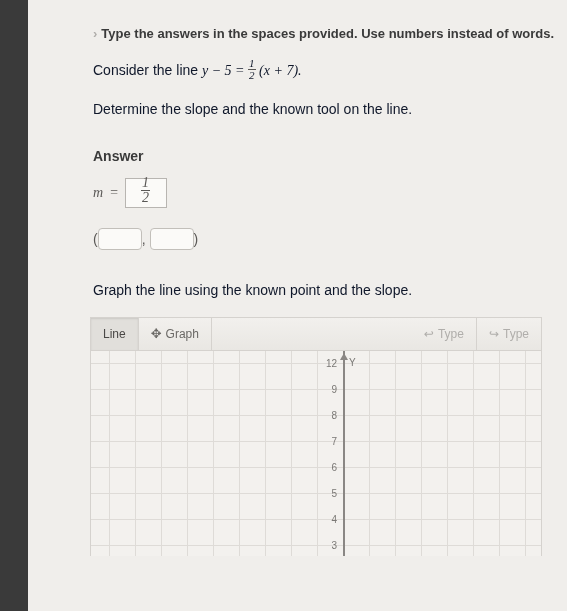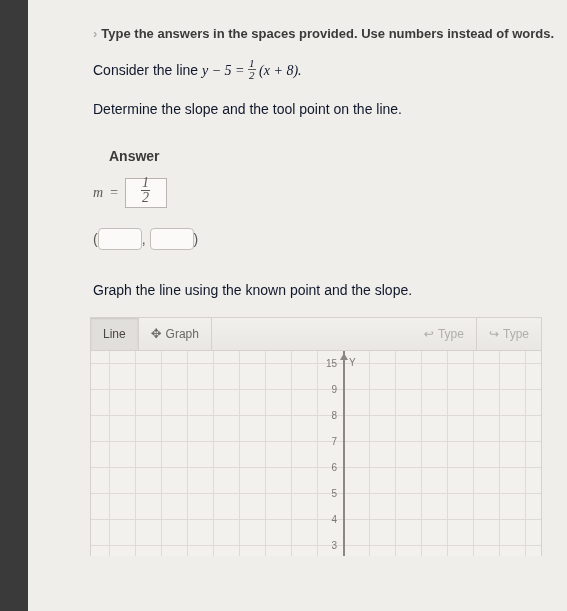--- a/index.html
+++ b/index.html
@@ -50,21 +50,20 @@
   top: -2px;
 }
 .frac .num { display: block; border-bottom: 1px solid #5a5856; padding: 0 1px; }
 .frac .den { display: block; padding: 0 1px; }
 .answer-head {
   font-size: 14px;
   font-weight: 700;
   color: #3a3a3a;
   margin-top: 28px;
   margin-bottom: 14px;
-  margin-left: 16px;
 }
 .slope-row {
   display: flex;
   align-items: center;
   gap: 6px;
   margin-bottom: 20px;
 }
 .slope-row .math { font-size: 14px; color: #5a5856; }
 .input-box {
   border: 1px solid #b8b5b1;
@@ -173,25 +172,25 @@
   </p>
 
   <p class="body-text">
     <span>Consider the line </span>
     <span class="math">
       <span>y − 5 =</span>
       <span class="frac">
         <span class="num">1</span>
         <span class="den">2</span>
       </span>
-      <span>(x + 8).</span>
+      <span>(x + 7).</span>
     </span>
   </p>
 
-  <p class="body-text">Determine the slope and the tool point on the line.</p>
+  <p class="body-text">Determine the slope and the known tool on the line.</p>
 
   <p class="answer-head">Answer</p>
 
   <div class="slope-row">
     <span class="math">m</span>
     <span class="math">=</span>
     <div class="input-box">
       <span class="frac math">
         <span class="num">1</span>
         <span class="den">2</span>
@@ -254,21 +253,21 @@
     <div class="grid-line-h" style="top:90px"></div>
     <div class="grid-line-h" style="top:116px"></div>
     <div class="grid-line-h" style="top:142px"></div>
     <div class="grid-line-h" style="top:168px"></div>
     <div class="grid-line-h" style="top:194px"></div>
 
     <div class="axis-y" style="left:252px"></div>
     <div class="arrow-up" style="left:248.5px;top:2px"></div>
     <span class="y-label" style="left:258px;top:6px">Y</span>
 
-    <span class="tick-label" style="left:250px;top:12px">15</span>
+    <span class="tick-label" style="left:250px;top:12px">12</span>
     <span class="tick-label" style="left:250px;top:38px">9</span>
     <span class="tick-label" style="left:250px;top:64px">8</span>
     <span class="tick-label" style="left:250px;top:90px">7</span>
     <span class="tick-label" style="left:250px;top:116px">6</span>
     <span class="tick-label" style="left:250px;top:142px">5</span>
     <span class="tick-label" style="left:250px;top:168px">4</span>
     <span class="tick-label" style="left:250px;top:194px">3</span>
   </div>
 
 </div>

